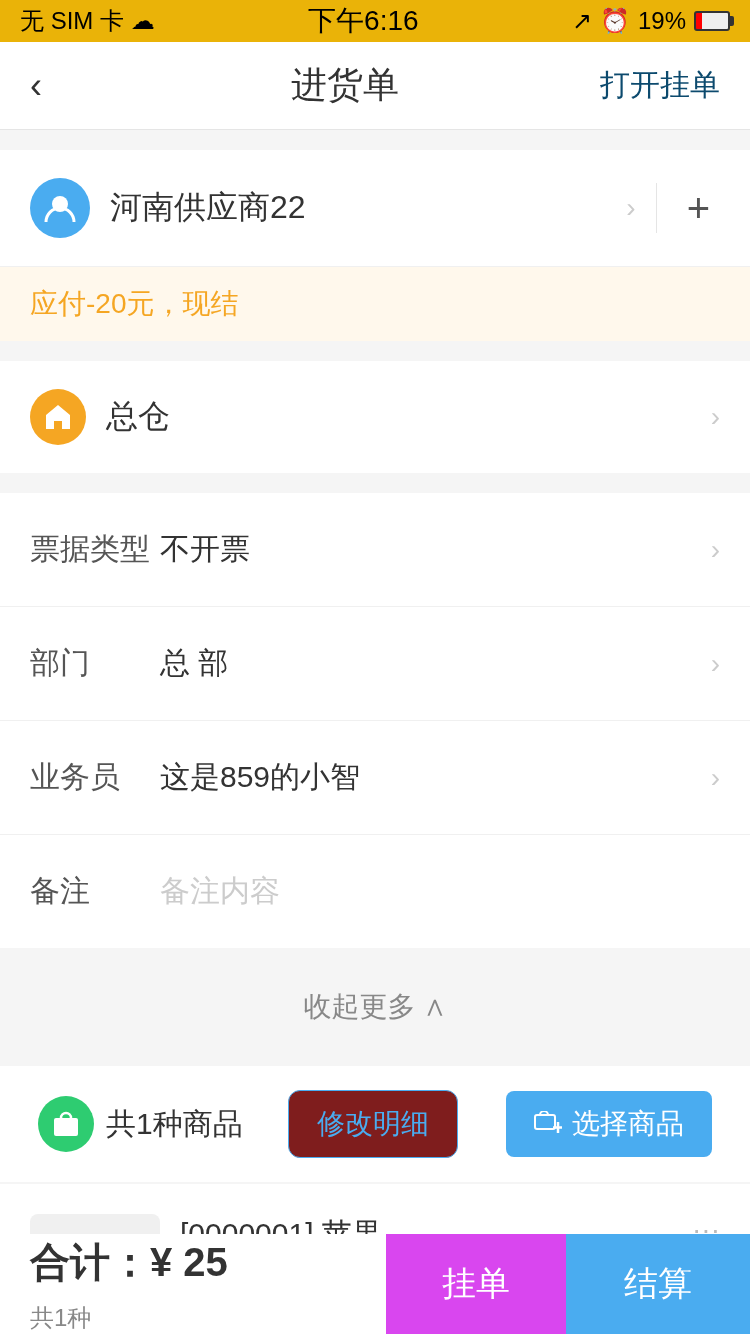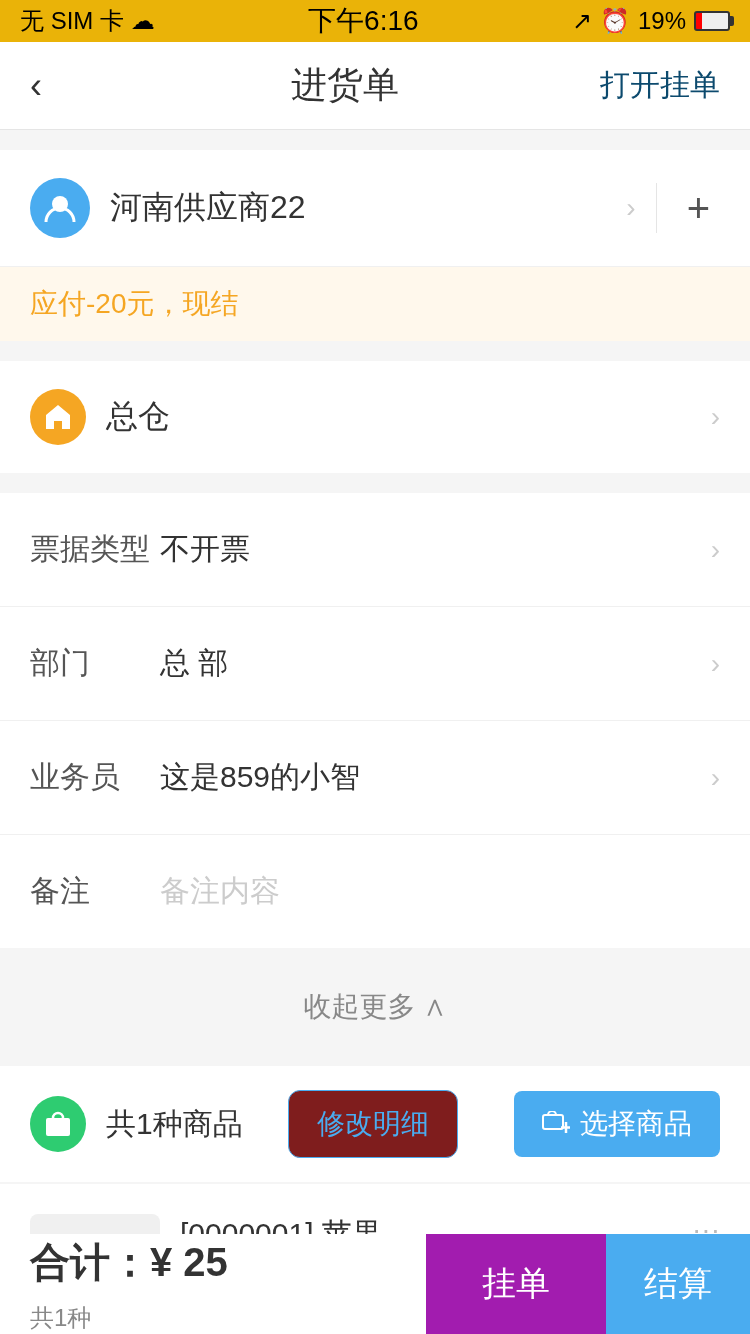--- a/index.html
+++ b/index.html
@@ -170,23 +170,23 @@
       color: #888;
       cursor: pointer;
       margin-top: 20px;
     }
 
     
     .product-header {
       background: #fff;
       display: flex;
       align-items: center;
-      padding: 24px 30px;
+      padding: 24px 38px;
       margin-top: 20px;
-      gap: 20px;
+      gap: 12px;
     }
     .product-header-icon {
       width: 56px;
       height: 56px;
       border-radius: 50%;
       background: #2ECC71;
       display: flex;
       align-items: center;
       justify-content: center;
       flex-shrink: 0;
@@ -283,31 +283,31 @@
       font-weight: 600;
     }
     .total-count {
       font-size: 24px;
       color: #888;
       margin-top: 12px;
     }
     .btn-hang {
       width: 180px;
       height: 100px;
-      background: #a21caf;
+      background: #d946ef;
       color: #fff;
       font-size: 34px;
       border: none;
       cursor: pointer;
       display: flex;
       align-items: center;
       justify-content: center;
     }
     .btn-checkout {
-      width: 144px;
+      width: 184px;
       height: 100px;
       background: #4AACF0;
       color: #fff;
       font-size: 34px;
       border: none;
       cursor: pointer;
       display: flex;
       align-items: center;
       justify-content: center;
     }

